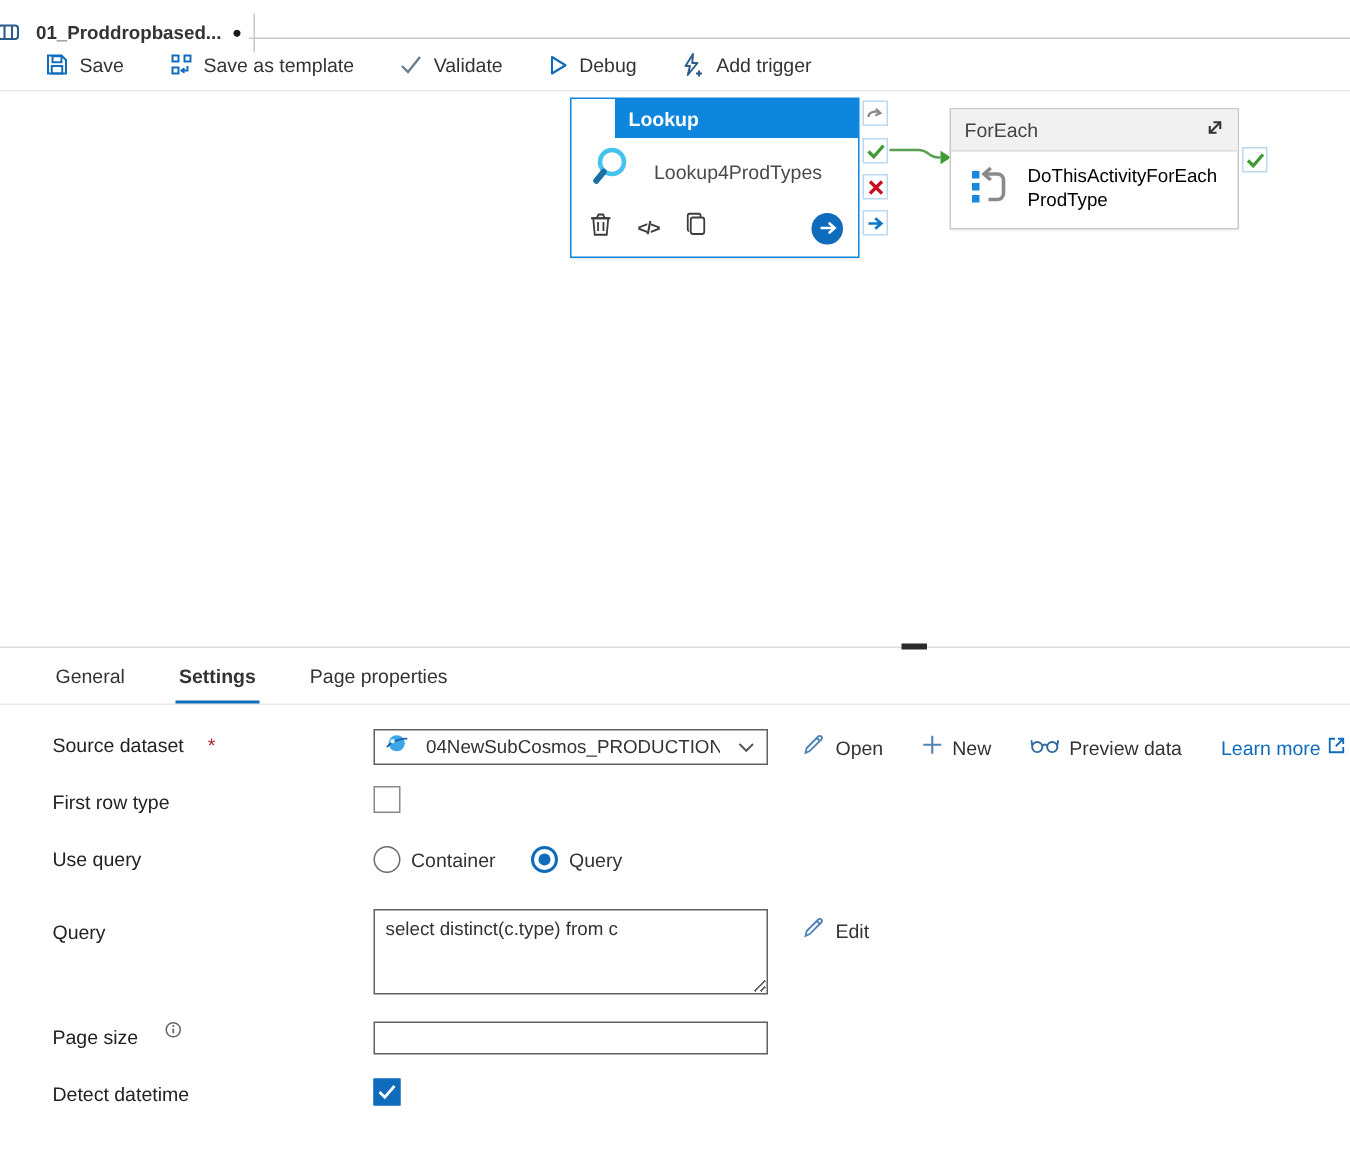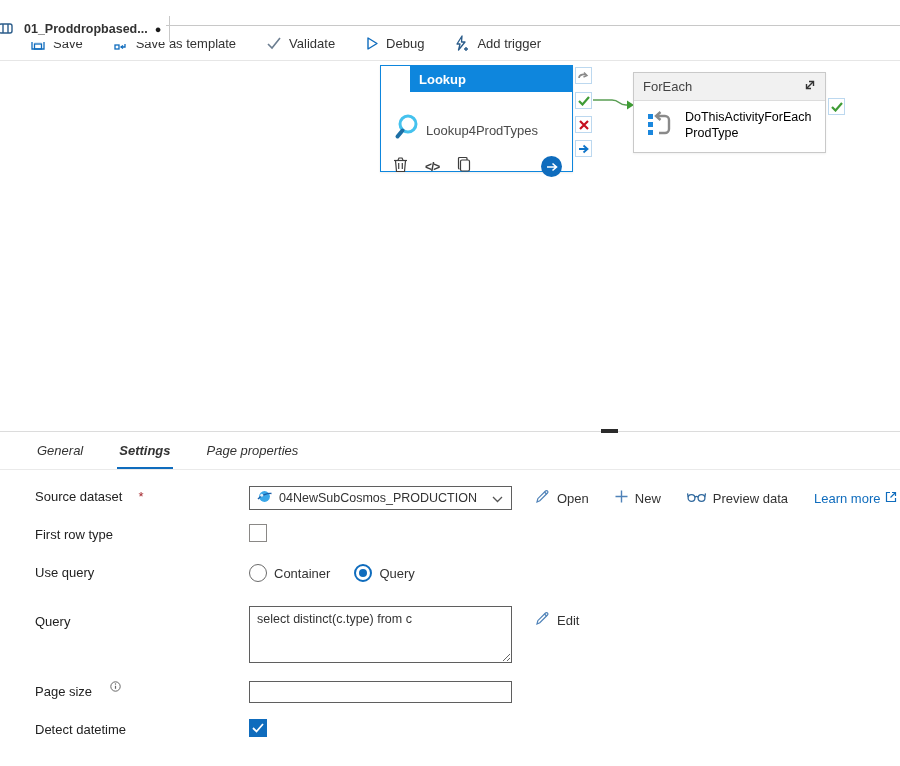--- a/index.html
+++ b/index.html
@@ -1,21 +1,21 @@
 <!DOCTYPE html>
 <html><head>
 <meta charset="utf-8">
 <style>
   * { margin:0; padding:0; box-sizing:border-box; }
   html,body { width:900px; height:766px; background:#fff; overflow:hidden;
     font-family:"Liberation Sans","DejaVu Sans",sans-serif; color:#333; }
 
   
   .tabbar { position:relative; height:26px; background:#fff; }
-  .doc-tab { position:absolute; left:0; top:16px; width:170px; height:26px;
+  .doc-tab { position:absolute; left:0; top:9px; width:170px; height:26px;
     border-right:1px solid #c8c8c8; display:flex; align-items:center; gap:7px;
     padding-left:24px; background:#fff; cursor:pointer; }
   .doc-tab-icon { position:absolute; left:-3px; top:5px; }
   .doc-tab-title { font-size:12.5px; font-weight:bold; color:#333; white-space:nowrap; }
   .dirty-dot { font-size:11px; color:#1a1a1a; line-height:1; }
   .tabbar-underline { position:absolute; left:166px; right:0; top:25px; height:1px; background:#c8c8c8; }
 
   
   .toolbar { height:35px; display:flex; align-items:center; gap:30px;
     padding-left:30px; border-bottom:1px solid #e6e6e6; background:#fff; }
@@ -24,21 +24,21 @@
 
   
   .canvas { position:relative; height:370px; background:#fff; }
   .connector-svg { position:absolute; left:0; top:0; pointer-events:none; }
 
   .node-lookup { position:absolute; left:380px; top:4px; width:193px; height:107px;
     border:1px solid #0e86dd; background:#fff; cursor:pointer;
     box-shadow:0 1px 2px rgba(0,0,0,.08); }
   .node-lookup-header { height:26px; background:#0e86dd; color:#fff; font-size:13px;
     font-weight:bold; display:flex; align-items:center; padding-left:9px;margin-left:29px; }
-  .node-lookup-body { display:flex; align-items:center; padding:20px 0 4px 13px; }
+  .node-lookup-body { display:flex; align-items:center; gap:10px; padding:4px 0 4px 13px; }
   .node-lookup-name { font-size:13px; color:#4a4a4a; }
   .node-footer { display:flex; align-items:center; gap:17px; padding:4px 10px 0 12px; }
   .node-footer .spacer { flex:1; }
   .code-glyph { font-size:12px; color:#3d3d3d; font-weight:bold; letter-spacing:-1px; }
   .goto-circle { width:21px; height:21px; border-radius:50%; background:#0f6cbd;
     display:flex; align-items:center; justify-content:center; cursor:pointer; }
 
   .port { position:absolute; width:17px; height:17px; background:#fff;
     border:1px solid #bcd8ef; display:flex; align-items:center; justify-content:center;
     font-size:11px; font-weight:bold; cursor:pointer; }
@@ -53,31 +53,31 @@
   .node-foreach-name { font-size:12.5px; color:#000000; width:130px;
     word-break:break-all; line-height:1.25; }
 
   
   .panel { border-top:1px solid #dcdcdc; position:relative; background:#fff; }
   .drag-handle { position:absolute; left:601px; top:-3px; width:17px; height:4px;
     background:#2b2b2b; cursor:ns-resize; }
   .panel-tabs { height:38px; display:flex; align-items:center; gap:32px;
     padding-left:35px; border-bottom:1px solid #eaeaea; }
   .ptab { font-size:13px; color:#333; padding:10px 2px 9px; cursor:pointer;
-    border-bottom:2px solid transparent;font-style:italic; }
+    border-bottom:2px solid transparent; }
   .ptab.active { font-weight:bold; border-bottom:2px solid #0f6cbd; }
 
   .form { padding:16px 0 0 35px; }
   .frow { display:flex; align-items:flex-start; margin-bottom:14px; }
   .flabel { width:214px; font-size:13px; color:#222; padding-top:3px; display:flex; gap:16px; }
   .req { color:#a4262c; }
   .info-sup { position:relative; top:-4px; margin-left:2px; }
 
   .dropdown { width:263px; height:24px; border:1px solid #5f5f5f; display:flex;
-    align-items:center; gap:7px; padding:0 8px 0 7px; cursor:pointer; background:#fff; }
+    align-items:center; gap:12px; padding:0 8px 0 7px; cursor:pointer; background:#fff; }
   .dropdown-text { flex:1; font-size:12.5px; color:#333; white-space:nowrap; overflow:hidden; }
   .actions { display:flex; align-items:center; gap:26px; margin-left:23px; padding-top:3px; }
   .action { display:flex; align-items:center; gap:7px; font-size:13px; color:#333; cursor:pointer; }
   .link { display:flex; align-items:center; gap:5px; font-size:13px; color:#0f6cbd; cursor:pointer; }
 
   .checkbox { width:18px; height:18px; border:1px solid #8a8886; background:#fff; cursor:pointer; }
   .checkbox.checked { background:#0f6cbd; border-color:#0f6cbd; display:flex;
     align-items:center; justify-content:center; }
 
   .radio-group { display:flex; align-items:center; gap:24px; padding-top:2px; }

